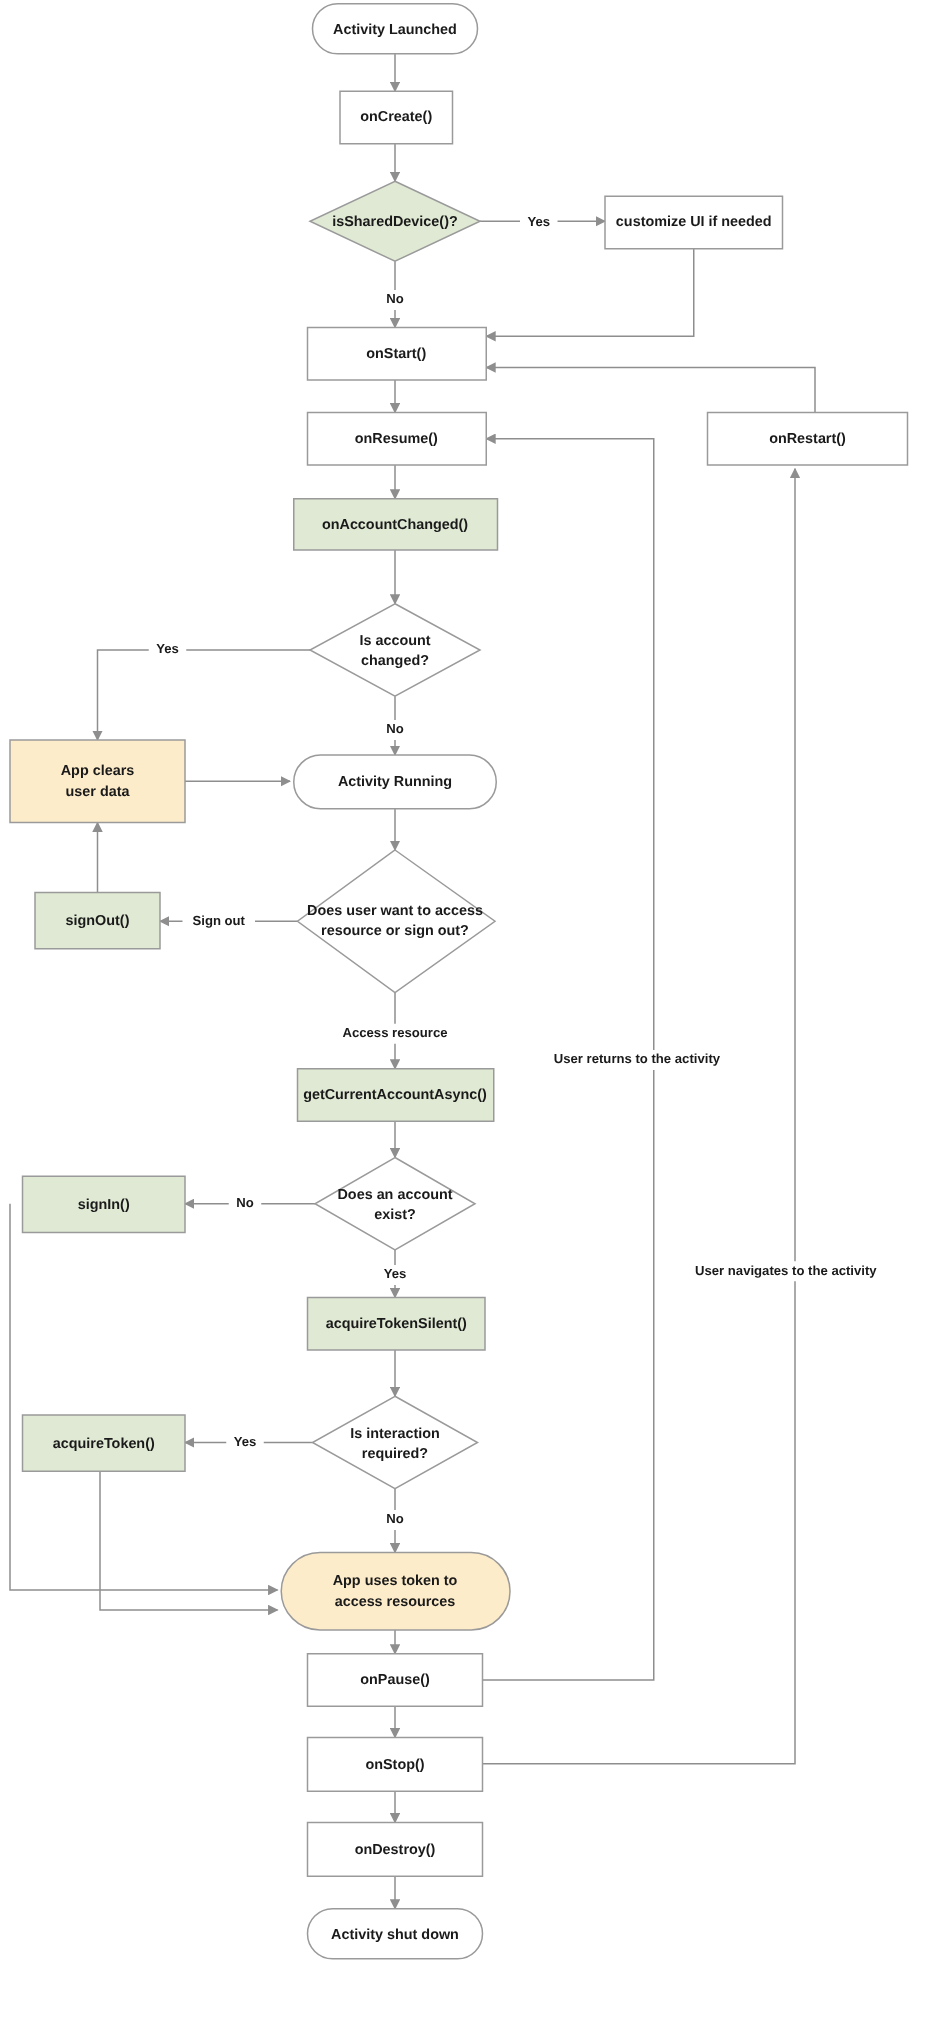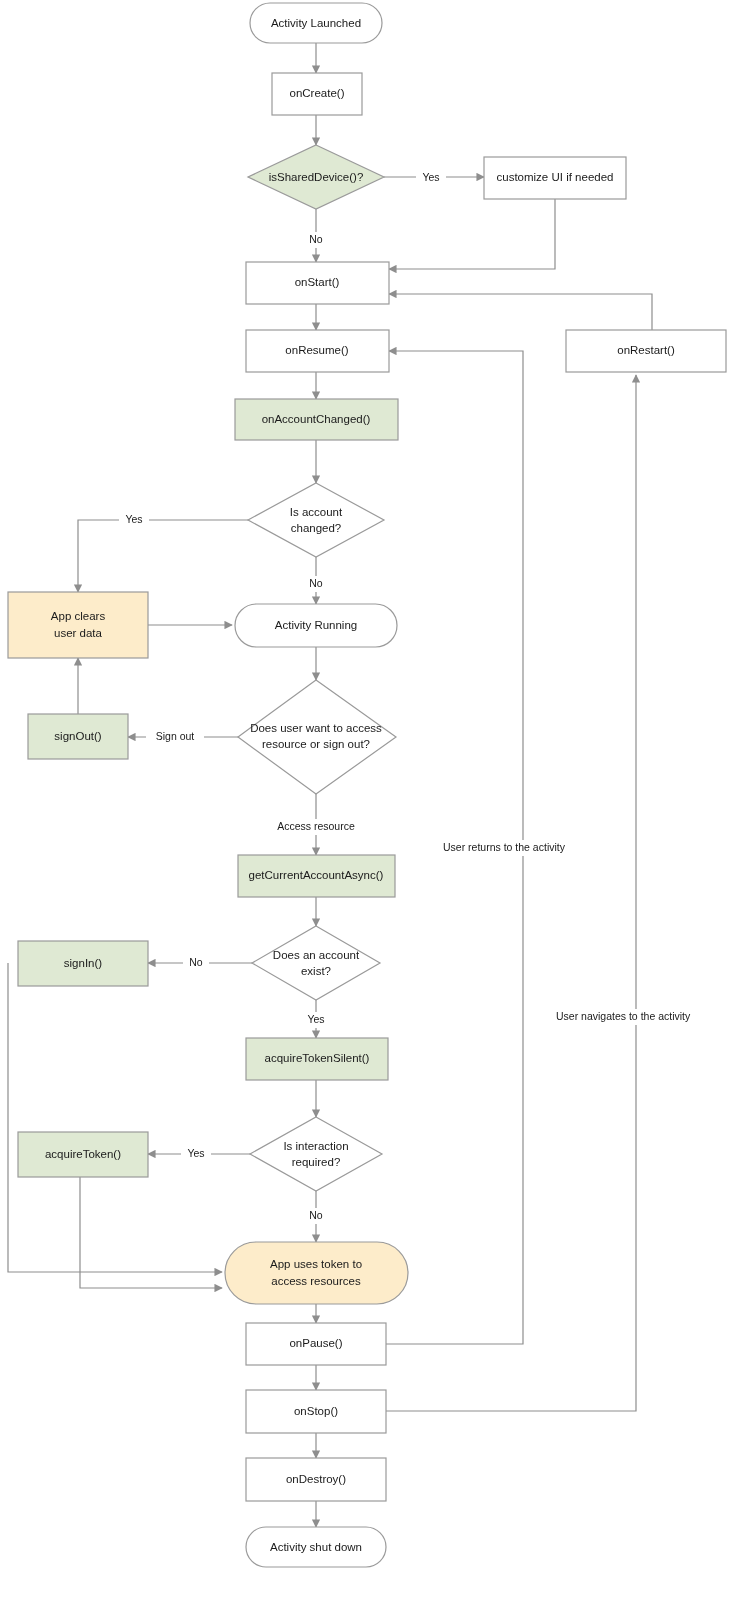--- a/index.html
+++ b/index.html
@@ -10,20 +10,21 @@
   body {
     width: 740px;
     height: 1615px;
     font-family: "Liberation Sans", sans-serif;
     overflow: hidden;
   }
   #flow-root {
     position: relative;
     width: 740px;
     height: 1615px;
+    font-weight: bold;
   }
   svg#flow-svg {
     display: block;
     width: 740px;
     height: 1615px;
   }
   .node-shape {
     stroke: #9a9a9a;
     stroke-width: 1.2;
   }

